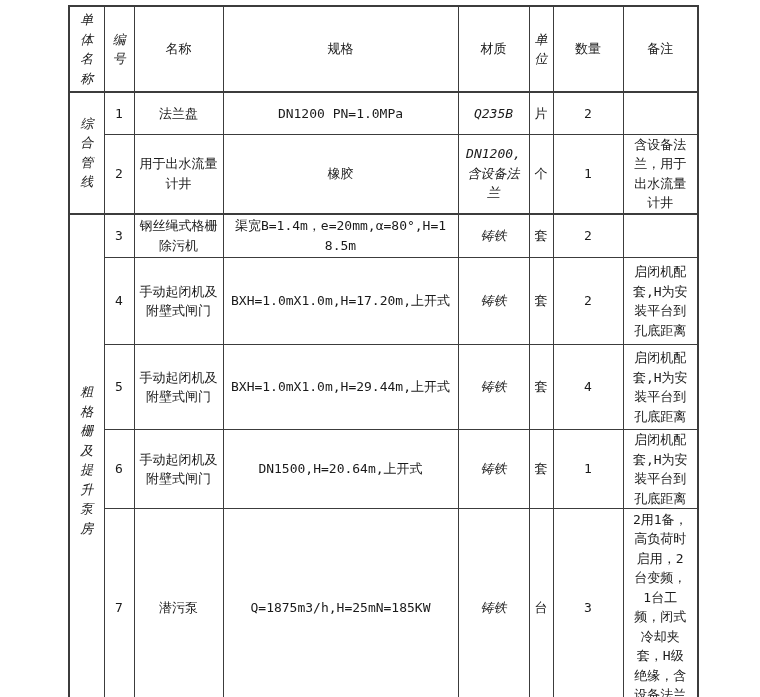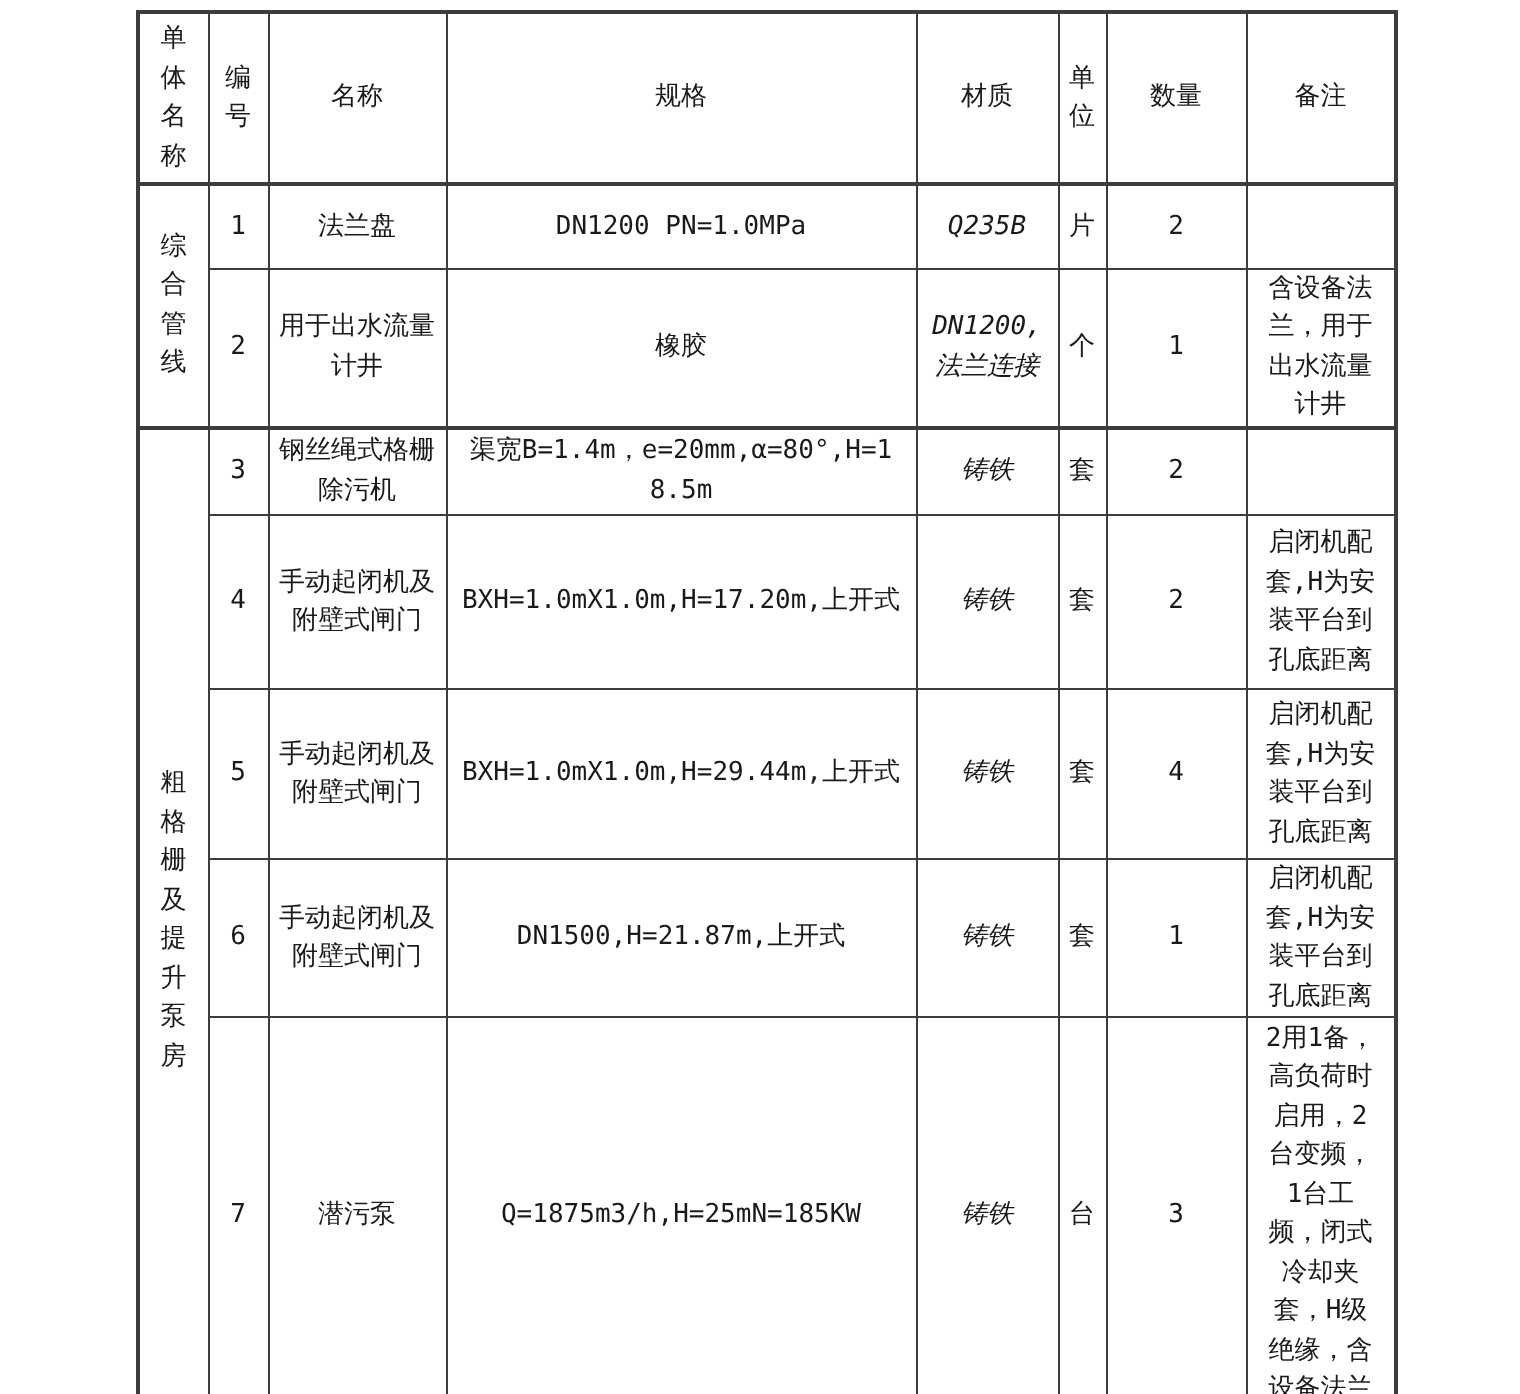--- a/index.html
+++ b/index.html
@@ -9,21 +9,21 @@
   table.equip, table.equip td, table.equip th{border:1px solid #3c3c3c;}
   table.equip{border-width:2px;}
   td,th{font-size:13px;font-weight:normal;line-height:1.5;text-align:center;vertical-align:middle;padding:2px 4px;overflow:hidden;}
   tr.hdr th{border-bottom-width:2px;height:80px;}
   tr.group-start td{border-top-width:2px;}
   .c-name{padding:0 0;}
   .c-spec{padding:0 4px;word-break:break-all;}
   .c-mat{padding:0 6px;font-style:italic;}
   .c-unit{padding:0 2px;}
   .c-remark{padding:0 8px;}
-  .vtext{display:inline-block;width:1em;word-break:break-all;line-height:1.5;}
+  .vtext{display:inline-block;width:1em;word-break:break-all;line-height:1.5;font-style:italic;}
   col.c0{width:35px;}col.c1{width:30px;}col.c2{width:89px;}col.c3{width:235px;}
   col.c4{width:71px;}col.c5{width:24px;}col.c6{width:70px;}col.c7{width:75px;}
   tr.r1{height:42px;margin-left:12px;}tr.r2{height:75px;}tr.r3{height:44px;}tr.r4{height:87px;}
   tr.r5{height:85px;}tr.r6{height:72px;}tr.r7{height:198px;}
 </style>
 </head>
 <body>
 
 <div class="sheet">
   <table class="equip">
@@ -57,21 +57,21 @@
       <td class="c-mat">Q235B</td>
       <td class="c-unit">片</td>
       <td>2</td>
       <td class="c-remark"></td>
     </tr>
 
     <tr class="r2">
       <td>2</td>
       <td class="c-name">用于出水流量计井</td>
       <td class="c-spec">橡胶</td>
-      <td class="c-mat">DN1200,法兰连接</td>
+      <td class="c-mat">DN1200,含设备法兰</td>
       <td class="c-unit">个</td>
       <td>1</td>
       <td class="c-remark">含设备法兰，用于出水流量计井</td>
     </tr>
 
     <tr class="r3 group-start">
       <td rowspan="5"><span class="vtext">粗格栅及提升泵房</span></td>
       <td>3</td>
       <td class="c-name">钢丝绳式格栅除污机</td>
       <td class="c-spec">渠宽B=1.4m，e=20mm,α=80°,H=18.5m</td>
@@ -97,21 +97,21 @@
       <td class="c-spec">BXH=1.0mX1.0m,H=29.44m,上开式</td>
       <td class="c-mat">铸铁</td>
       <td class="c-unit">套</td>
       <td>4</td>
       <td class="c-remark">启闭机配套,H为安装平台到孔底距离</td>
     </tr>
 
     <tr class="r6">
       <td>6</td>
       <td class="c-name">手动起闭机及附壁式闸门</td>
-      <td class="c-spec">DN1500,H=21.87m,上开式</td>
+      <td class="c-spec">DN1500,H=20.64m,上开式</td>
       <td class="c-mat">铸铁</td>
       <td class="c-unit">套</td>
       <td>1</td>
       <td class="c-remark">启闭机配套,H为安装平台到孔底距离</td>
     </tr>
 
     <tr class="r7">
       <td>7</td>
       <td class="c-name">潜污泵</td>
       <td class="c-spec">Q=1875m3/h,H=25mN=185KW</td>

